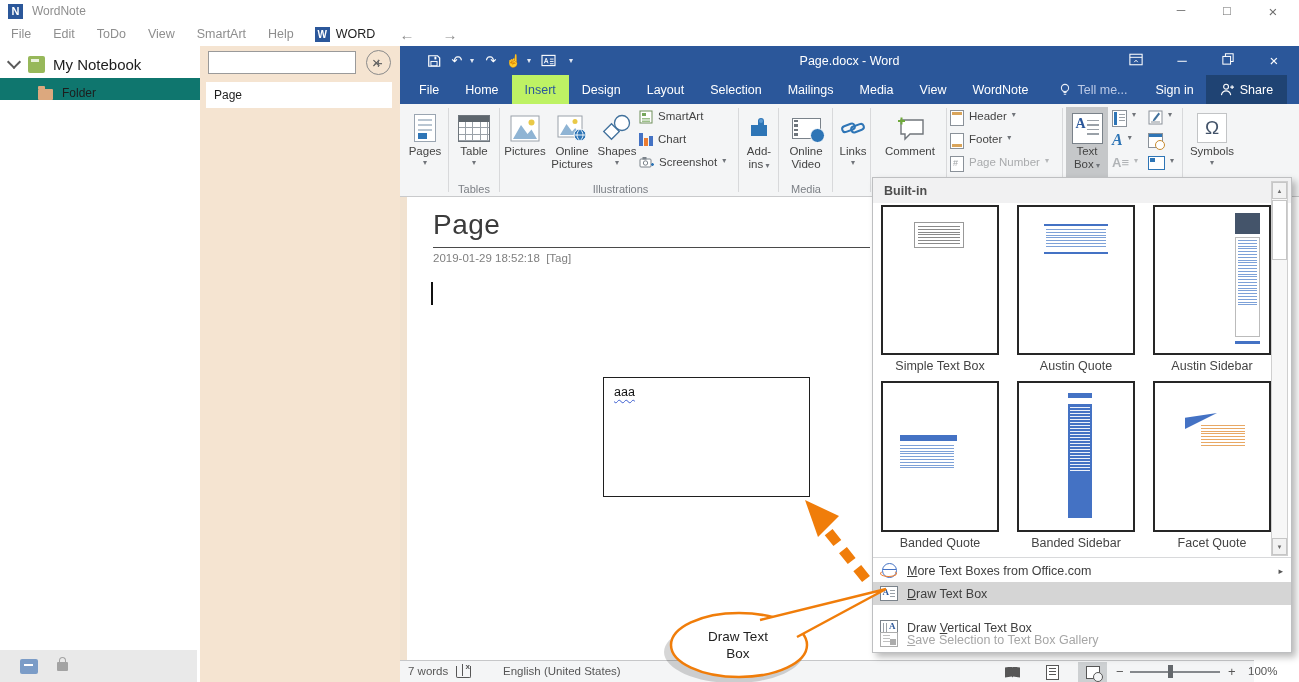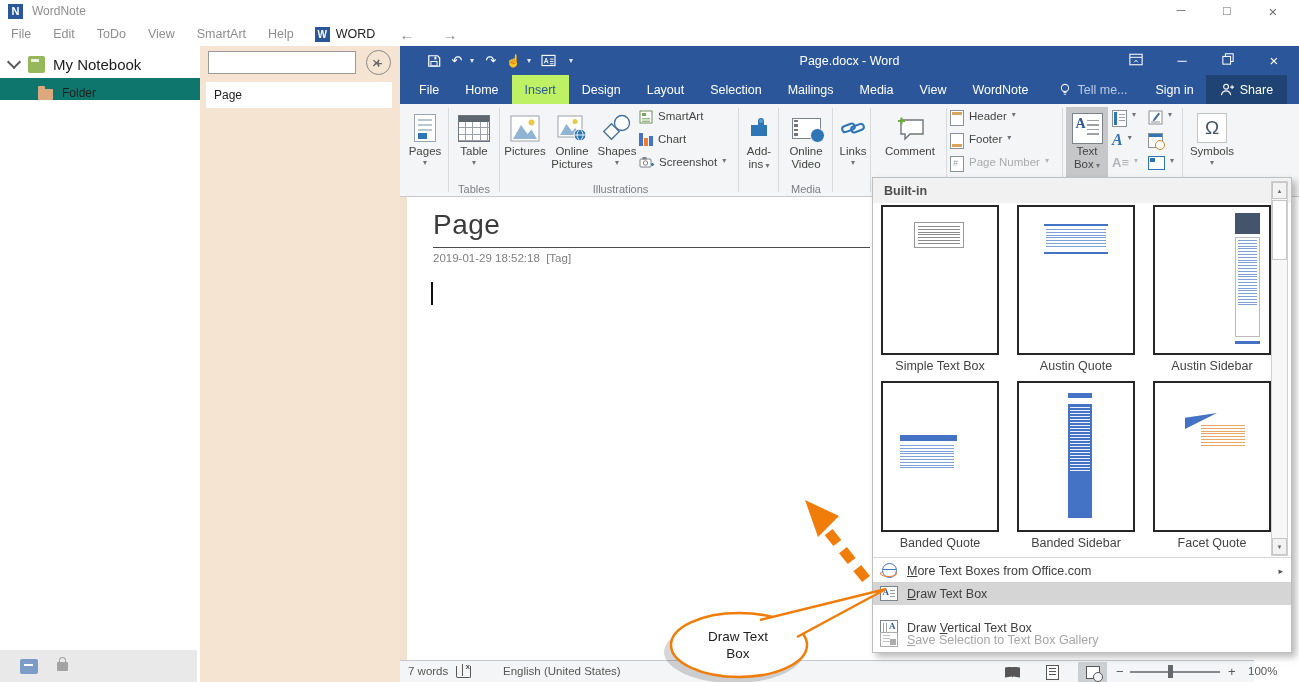--- a/index.html
+++ b/index.html
@@ -552,20 +552,23 @@
       <div class="bcaret"></div>
     </div>
   </div>
 
   <div class="doc">
     <div class="doc-strip"></div>
     <div class="doc-title">Page</div>
     <div class="doc-rule"></div>
     <div class="doc-meta">2019-01-29 18:52:18  [Tag]</div>
     <div class="doc-caret"></div>
+    <div class="doc-textbox">
+      <span>aaa</span>
+    </div>
   </div>
 
   <div class="statusbar">
     <span class="sitem" style="left:8px">7 words</span>
     <span class="sitem" style="left:56px;top:5px"><span class="i-proof"></span></span>
     <span class="sitem" style="left:103px">English (United States)</span>
     <span class="viewbtn" style="left:598px">
         <span class="i-read"></span>
       </span>
     <span class="viewbtn" style="left:638px">

